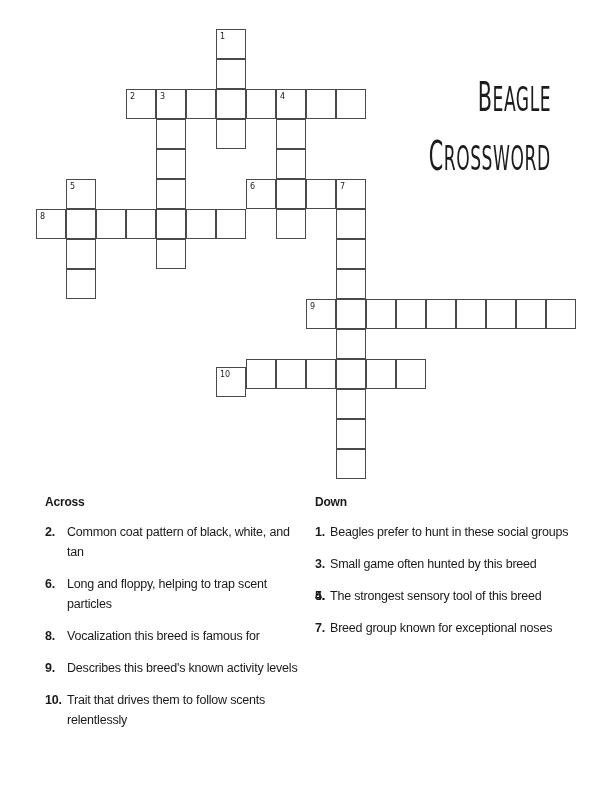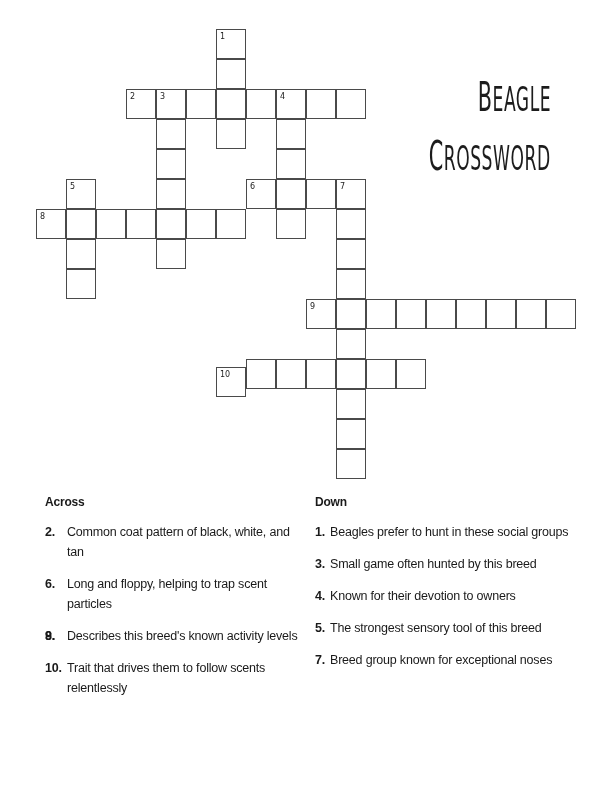--- a/index.html
+++ b/index.html
@@ -110,20 +110,21 @@
   <div class="clue">
     <span class="cnum">2.</span>
     <span>Common coat pattern of black, white, and tan</span>
   </div>
   <div class="clue">
     <span class="cnum">6.</span>
     <span>Long and floppy, helping to trap scent particles</span>
   </div>
   <div class="clue">
     <span class="cnum">8.</span>
+    <span>Vocalization this breed is famous for</span>
   </div>
   <div class="clue">
     <span class="cnum">9.</span>
     <span>Describes this breed's known activity levels</span>
   </div>
   <div class="clue">
     <span class="cnum">10.</span>
     <span>Trait that drives them to follow scents relentlessly</span>
   </div>
 </div>
@@ -133,21 +134,20 @@
   <div class="clue">
     <span class="cnum">1.</span>
     <span>Beagles prefer to hunt in these social groups</span>
   </div>
   <div class="clue">
     <span class="cnum">3.</span>
     <span>Small game often hunted by this breed</span>
   </div>
   <div class="clue">
     <span class="cnum">4.</span>
-    <span>Known for their devotion to owners</span>
   </div>
   <div class="clue">
     <span class="cnum">5.</span>
     <span>The strongest sensory tool of this breed</span>
   </div>
   <div class="clue">
     <span class="cnum">7.</span>
     <span>Breed group known for exceptional noses</span>
   </div>
 </div>

